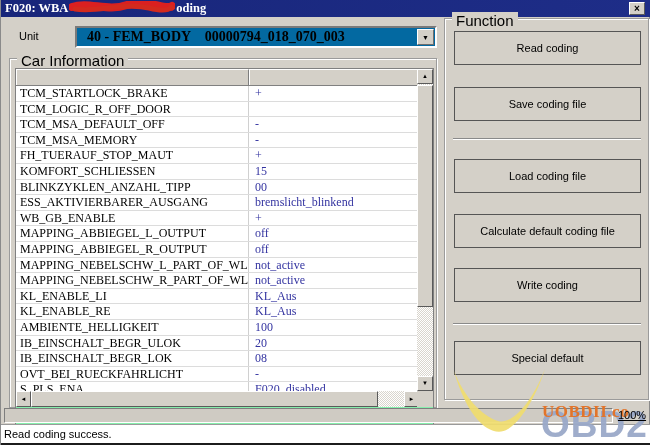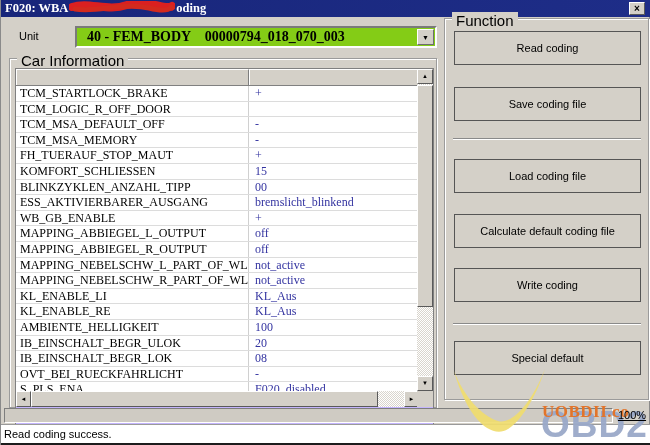--- a/index.html
+++ b/index.html
@@ -16,37 +16,37 @@
                 font-size:12.5px; display:flex; white-space:pre; }
   .scribble { display:inline-block; margin:0 1px; height:12px; }
   .btn-close { position:absolute; right:6px; top:2px; width:16px; height:13px;
                background:#d4d0c8; border:1px solid; border-color:#fff #5a5a5a #5a5a5a #fff;
                font-size:10px; font-weight:bold; line-height:11px; text-align:center; color:#000;
                font-family:"Liberation Sans", sans-serif; }
 
   
   .unit-label { position:absolute; left:18px; top:30px; font-size:11px; color:#000; }
   .combobox { position:absolute; left:74px; top:26px; width:362px; height:22px;
-              background:#84cc16; border:2px solid; border-color:#7a7a7a #fdfdfd #fdfdfd #7a7a7a; }
+              background:#0369a1; border:2px solid; border-color:#7a7a7a #fdfdfd #fdfdfd #7a7a7a; }
   .combobox-value { font-family:"Liberation Serif", serif; font-weight:bold; font-size:14px;
                     line-height:18px; padding-left:10px; white-space:pre; color:#000; }
   .combobox-btn { position:absolute; right:1px; top:1px; width:17px; height:16px;
                   background:#d4d0c8; border:1px solid; border-color:#fff #6e6e6e #6e6e6e #fff;
                   text-align:center; font-size:7px; line-height:15px; color:#000; }
 
   
   .groupbox { position:absolute; border:1px solid #9b9b9b; box-shadow:1px 1px 0 #fff inset, 1px 1px 0 #fff; }
   .gb-car { left:8px; top:58px; width:428px; height:350px; }
   .gb-fn  { left:443px; top:18px; width:205px; height:382px; }
   .gb-legend { position:absolute; top:-7px; left:7px; background:#d4d0c8; padding:0 4px;
                font-size:15px; color:#000; }
 
   
   .table { position:absolute; left:14px; top:68px; width:419px; height:360px;
-           background:#c4b5fd; border:1px solid #808080; }
+           background:#86efac; border:1px solid #808080; }
   .thead { position:absolute; left:0; top:0; width:402px; height:17px; display:flex;
            background:#d4d0c8; border-bottom:1px solid #808080; }
   .th { border-top:1px solid #fff; border-left:1px solid #fff; border-right:1px solid #7e7e7e; }
   .th-name { width:233px; } .th-value { width:169px; }
   .tbody { position:absolute; left:0; top:17px; width:402px; height:305px; overflow:hidden; background:#fff; }
   .trow { display:flex; height:15.6px; border-bottom:1px solid #dcdcdc; }
   .tcell { font-family:"Liberation Serif", serif; font-size:12px; line-height:14.5px;
            white-space:nowrap; overflow:hidden; }
   .tname { width:233px; padding-left:4px; color:#000; border-right:1px solid #d0d0d0; }
   .tvalue { width:169px; padding-left:6px; color:#3333a0; }

